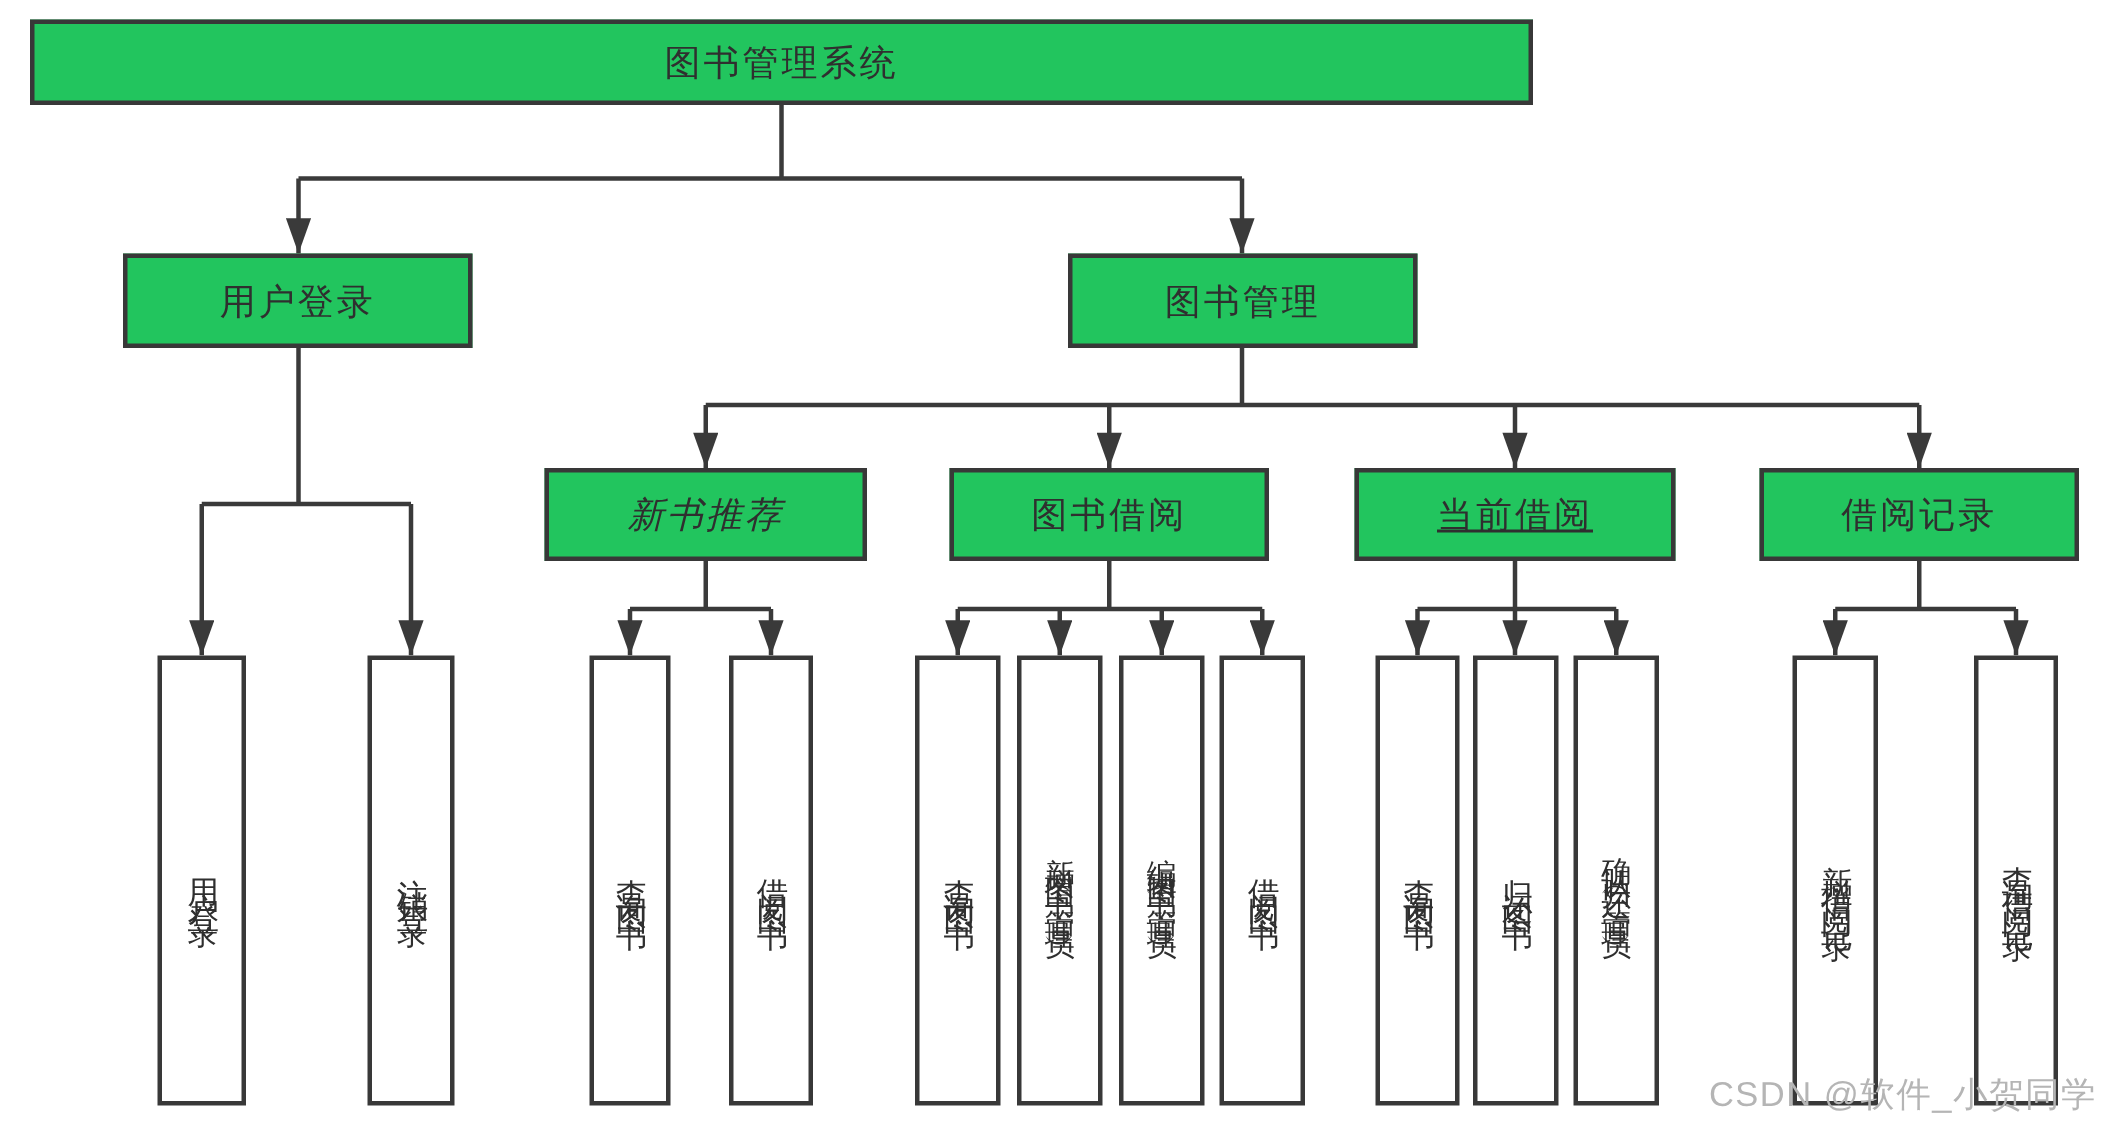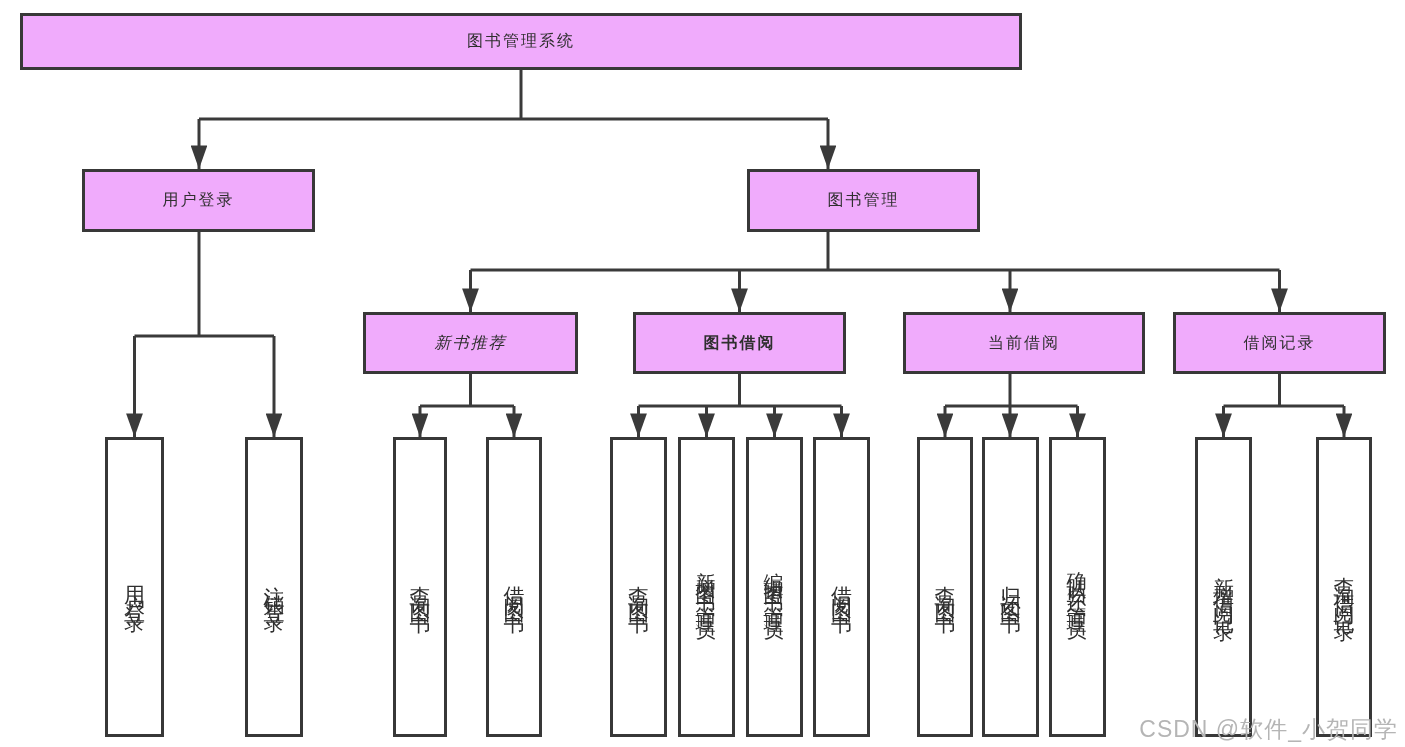--- a/index.html
+++ b/index.html
@@ -9,24 +9,24 @@
   html,body{margin:0;padding:0;background:var(--background);}
   .canvas{
     position:relative; width:1405px; height:747px; overflow:hidden;
     background:var(--background);
     font-family:"Liberation Sans","DejaVu Sans",sans-serif;
   }
   svg.wires{position:absolute;left:0;top:0;width:1405px;height:747px;}
   .conn{stroke:var(--line);stroke-width:3;fill:none;}
   .arrowhead{fill:var(--line);}
   .box{
-    position:absolute;box-sizing:border-box;background:#f0abfc;
+    position:absolute;box-sizing:border-box;background:#22c55e;
     border:3px solid var(--border);
     display:flex;align-items:center;justify-content:center;
-    font-size:16px;letter-spacing:2px;color:var(--text);
+    font-size:24px;letter-spacing:2px;color:var(--text);
     white-space:nowrap;
   }
   .vbox{
     position:absolute;box-sizing:border-box;background:#fff;
     border:3px solid var(--border);
     writing-mode:vertical-rl;text-orientation:mixed;
     display:flex;align-items:center;justify-content:center;
     font-size:21px;letter-spacing:9px;color:var(--text);
   }
   .watermark{
@@ -83,25 +83,25 @@
 
     <line class="conn" x1="1279.5" y1="374" x2="1279.5" y2="406"></line>
     <line class="conn" x1="1223.5" y1="406" x2="1344" y2="406"></line>
     <line class="conn" x1="1223.5" y1="406" x2="1223.5" y2="437" marker-end="url(#arrow)"></line>
     <line class="conn" x1="1344" y1="406" x2="1344" y2="437" marker-end="url(#arrow)"></line>
   </svg>
 
   <div class="box" style="left:20px;top:13px;width:1002px;height:57px;">图书管理系统</div>
 
   <div class="box" style="left:82px;top:169px;width:233px;height:63px;">用户登录</div>
-  <div class="box" style="left:712px;top:169px;width:233px;height:63px;margin-left:35px;">图书管理</div>
+  <div class="box" style="left:712px;top:169px;width:233px;height:63px;">图书管理</div>
 
   <div class="box" style="left:363px;top:312px;width:215px;height:62px;font-style:italic;">新书推荐</div>
-  <div class="box" style="left:633px;top:312px;width:213px;height:62px;font-weight:bold;">图书借阅</div>
-  <div class="box" style="left:903px;top:312px;width:242px;height:62px;">当前借阅</div>
+  <div class="box" style="left:633px;top:312px;width:213px;height:62px;">图书借阅</div>
+  <div class="box" style="left:903px;top:312px;width:214px;height:62px;text-decoration:underline;">当前借阅</div>
   <div class="box" style="left:1173px;top:312px;width:213px;height:62px;">借阅记录</div>
 
   <div class="vbox" style="left:105px;top:437px;width:59px;height:300px;">用户登录</div>
   <div class="vbox" style="left:245px;top:437px;width:58px;height:300px;">注销登录</div>
 
   <div class="vbox" style="left:393px;top:437px;width:54px;height:300px;">查询图书</div>
   <div class="vbox" style="left:486px;top:437px;width:56px;height:300px;">借阅图书</div>
 
   <div class="vbox" style="left:610px;top:437px;width:57px;height:300px;">查询图书</div>
   <div class="vbox" style="left:678px;top:437px;width:57px;height:300px;font-size:20px;letter-spacing:7px;">新增图书（管理员）</div>

